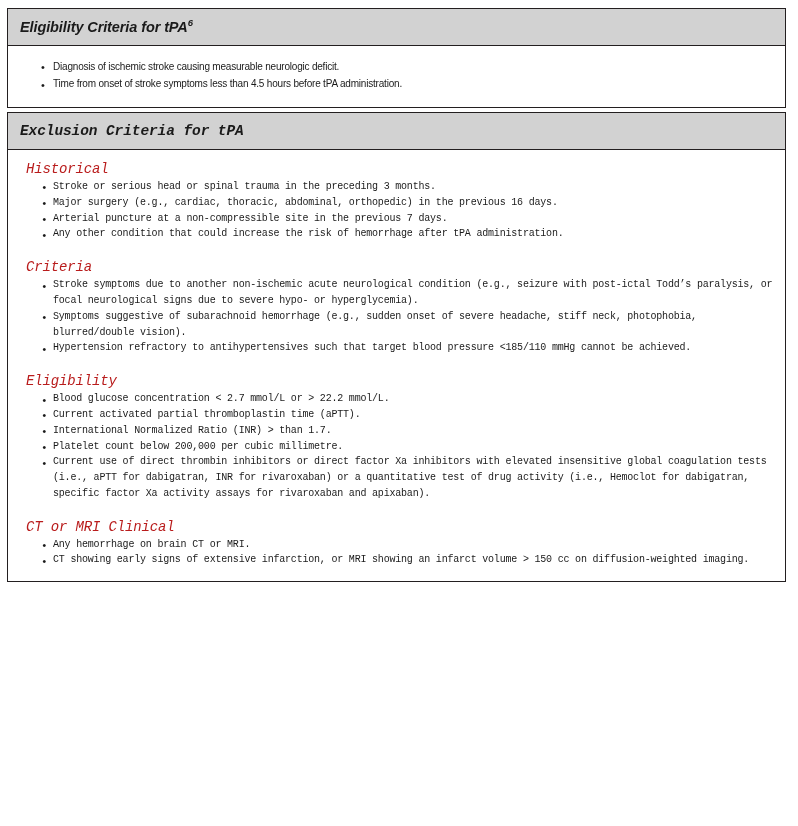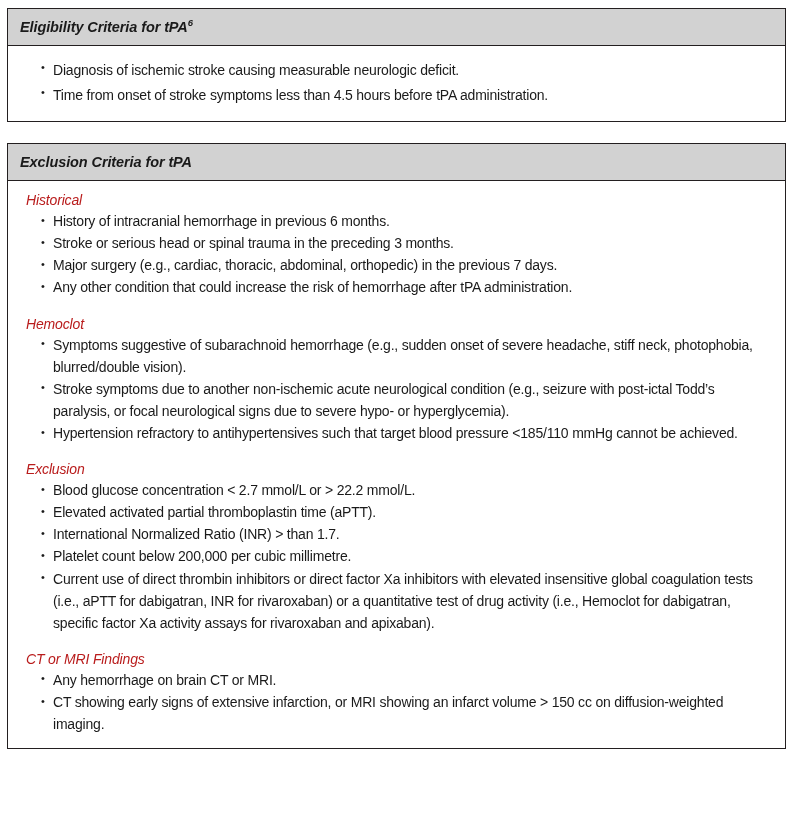--- a/index.html
+++ b/index.html
@@ -24,21 +24,22 @@
   }
 
   .table-block {
     border: 1.6px solid #231f20;
     background: #ffffff;
     box-sizing: border-box;
     width: 100%;
   }
 
   .table-block + .table-block {
-    margin-top: 21px;
+    margin-top: 4px;
+    font-family: Liberation Mono, monospace;
   }
 
   .section-header {
     background: #d2d2d2;
     border-bottom: 1.6px solid #231f20;
     padding: 10px 12px 9px 12px;
     font-style: italic;
     font-weight: bold;
     font-size: 14.5px;
     letter-spacing: -0.1px;
@@ -76,21 +77,21 @@
   ul.bullets {
     list-style: none;
     margin: 0;
     padding: 0;
   }
 
   ul.bullets li {
     position: relative;
     padding-left: 35px;
     margin: 0;
-    font-size: 14px;
+    font-size: 10px;
     line-height: 1.58;
     letter-spacing: -0.2px;
     color: #1a1a1a;
   }
 
   ul.bullets li::before {
     content: "\2022";
     position: absolute;
     left: 23px;
     top: -0.5px;
@@ -126,49 +127,49 @@
 
   <div class="table-block">
     <div class="section-header">
       <span>Exclusion Criteria for tPA</span><sup></sup>
     </div>
     <div class="section-body tight">
 
       <div class="group">
         <div class="group-title">Historical</div>
         <ul class="bullets">
-          <li>History of intracranial hemorrhage in previous 6 months.</li>
           <li>Stroke or serious head or spinal trauma in the preceding 3 months.</li>
-          <li>Major surgery (e.g., cardiac, thoracic, abdominal, orthopedic) in the previous 7 days.</li>
+          <li>Major surgery (e.g., cardiac, thoracic, abdominal, orthopedic) in the previous 16 days.</li>
+          <li>Arterial puncture at a non-compressible site in the previous 7 days.</li>
           <li>Any other condition that could increase the risk of hemorrhage after tPA administration.</li>
         </ul>
       </div>
 
       <div class="group">
-        <div class="group-title">Hemoclot</div>
+        <div class="group-title">Criteria</div>
         <ul class="bullets">
+          <li>Stroke symptoms due to another non-ischemic acute neurological condition (e.g., seizure with post-ictal Todd’s paralysis, or focal neurological signs due to severe hypo- or hyperglycemia).</li>
           <li>Symptoms suggestive of subarachnoid hemorrhage (e.g., sudden onset of severe headache, stiff neck, photophobia, blurred/double vision).</li>
-          <li>Stroke symptoms due to another non-ischemic acute neurological condition (e.g., seizure with post-ictal Todd’s paralysis, or focal neurological signs due to severe hypo- or hyperglycemia).</li>
           <li>Hypertension refractory to antihypertensives such that target blood pressure &lt;185/110 mmHg cannot be achieved.</li>
         </ul>
       </div>
 
       <div class="group">
-        <div class="group-title">Exclusion</div>
+        <div class="group-title">Eligibility</div>
         <ul class="bullets">
           <li>Blood glucose concentration &lt; 2.7 mmol/L or &gt; 22.2 mmol/L.</li>
-          <li>Elevated activated partial thromboplastin time (aPTT).</li>
+          <li>Current activated partial thromboplastin time (aPTT).</li>
           <li>International Normalized Ratio (INR) &gt; than 1.7.</li>
           <li>Platelet count below 200,000 per cubic millimetre.</li>
           <li>Current use of direct thrombin inhibitors or direct factor Xa inhibitors with elevated insensitive global coagulation tests (i.e., aPTT for dabigatran, INR for rivaroxaban) or a quantitative test of drug activity (i.e., Hemoclot for dabigatran, specific factor Xa activity assays for rivaroxaban and apixaban).</li>
         </ul>
       </div>
 
       <div class="group">
-        <div class="group-title">CT or MRI Findings</div>
+        <div class="group-title">CT or MRI Clinical</div>
         <ul class="bullets">
           <li>Any hemorrhage on brain CT or MRI.</li>
           <li>CT showing early signs of extensive infarction, or MRI showing an infarct volume &gt; 150 cc on diffusion-weighted imaging.</li>
         </ul>
       </div>
 
     </div>
   </div>
 
 </div>

